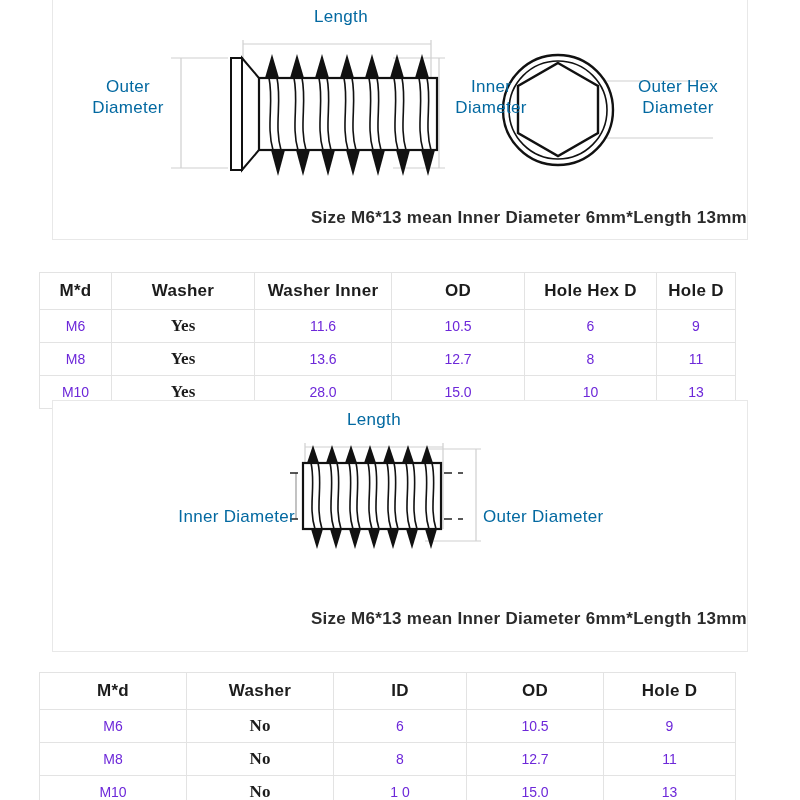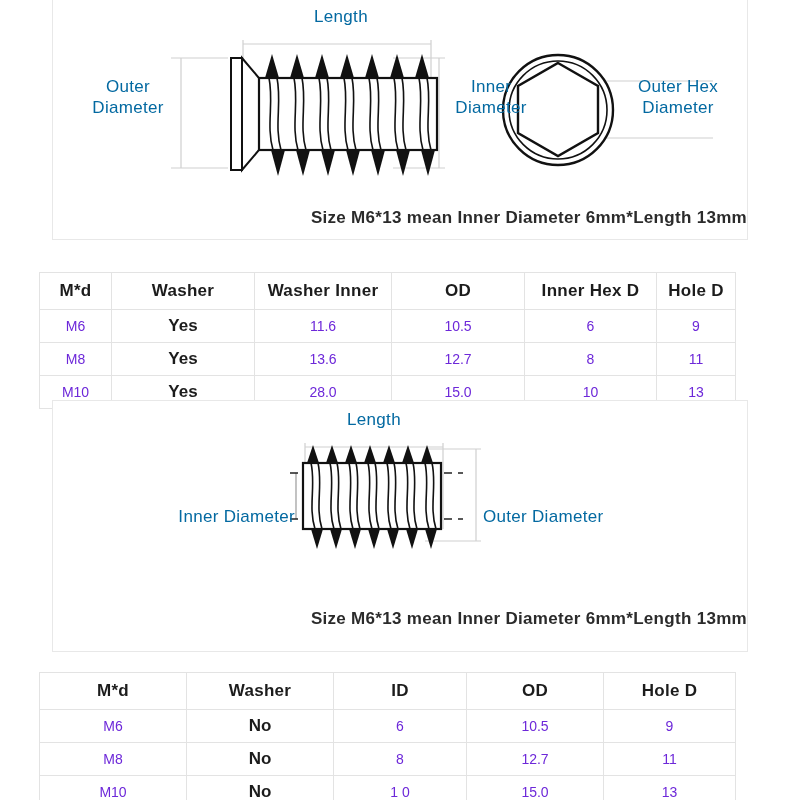--- a/index.html
+++ b/index.html
@@ -93,20 +93,21 @@
     letter-spacing: 0.3px;
   }
   .spec-table td {
     height: 30px;
     font-size: 14px;
   }
   .spec-table td.strong {
     font-size: 17px;
     font-weight: bold;
     color: #1c1c1c;
+    font-family: Liberation Serif, serif;
   }
 
   
   .watermark {
     position: absolute;
     left: 60px; top: 2px;
     width: 640px; height: 26px;
     opacity: 0.10;
     pointer-events: none;
     overflow: hidden;
@@ -236,21 +237,21 @@
       <col style="width:133px">
         <col style="width:132px">
         <col style="width:79px">
     </colgroup>
     <thead>
       <tr>
         <th>M*d</th>
         <th>Washer</th>
         <th>Washer Inner</th>
         <th>OD</th>
-        <th>Inner Hex D</th>
+        <th>Hole Hex D</th>
         <th>Hole D</th>
       </tr>
     </thead>
     <tbody>
       <tr>
         <td>M6</td>
         <td class="strong">Yes</td>
         <td>11.6</td>
         <td>10.5</td>
         <td>6</td>

